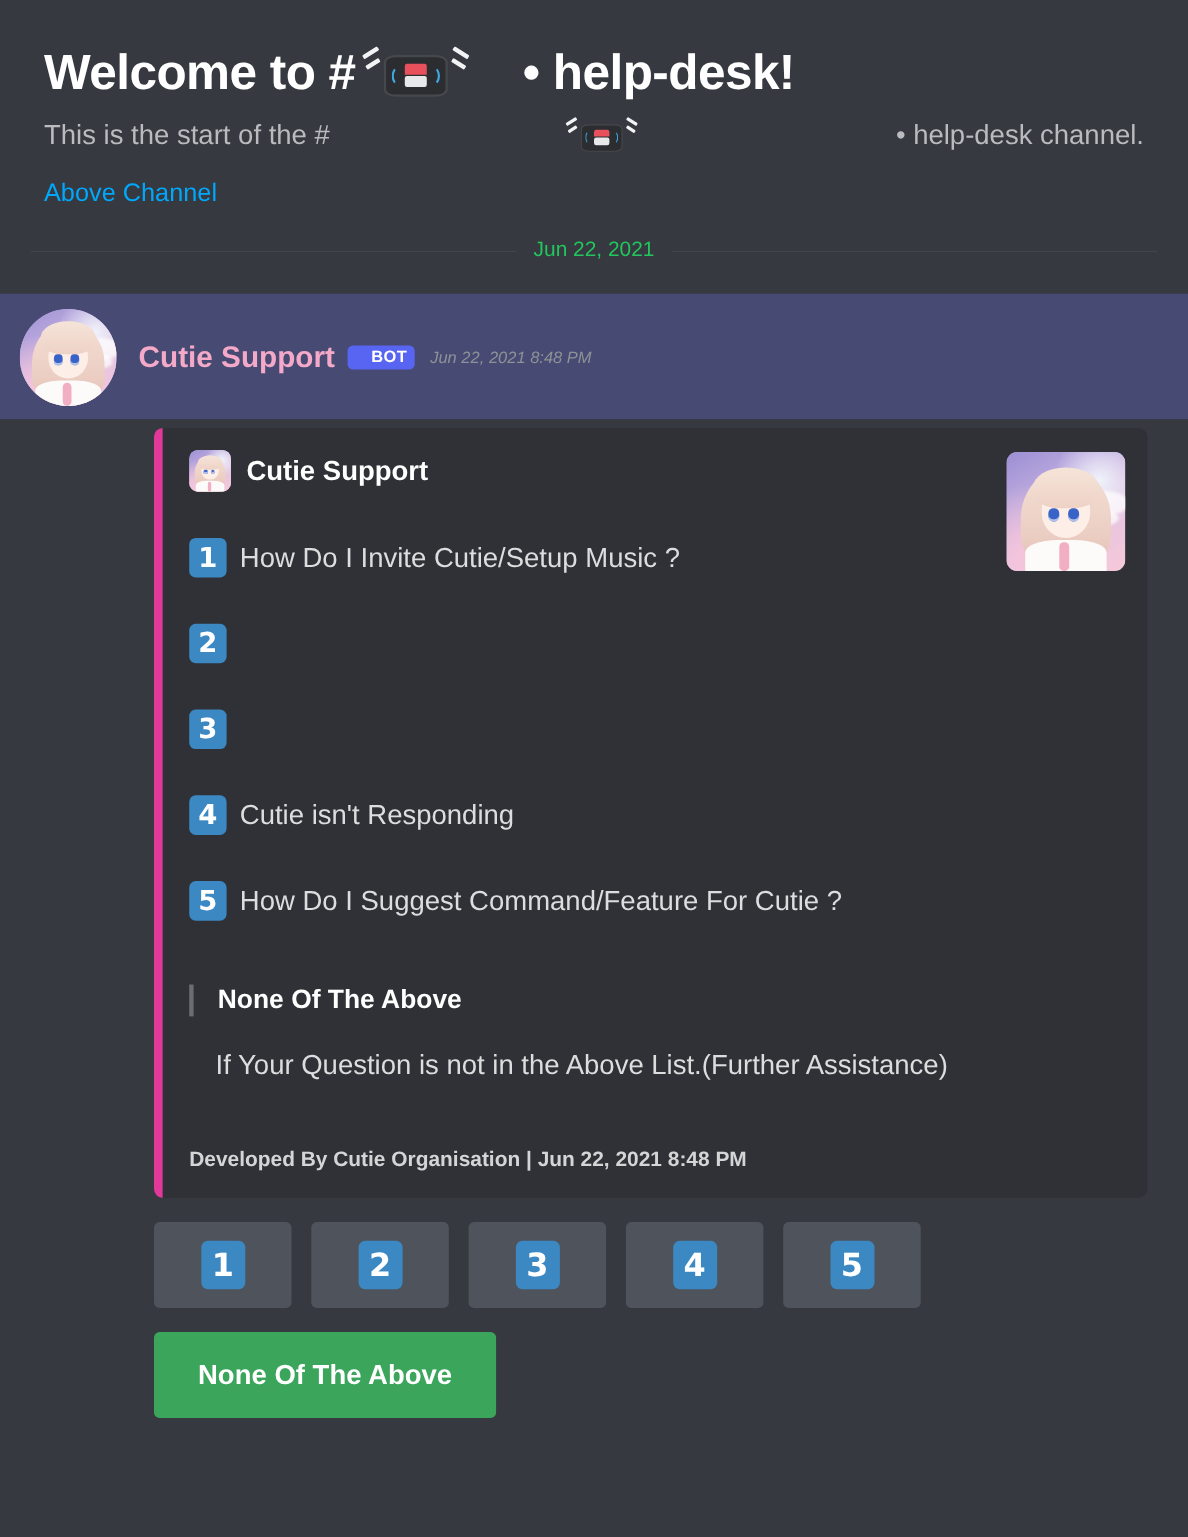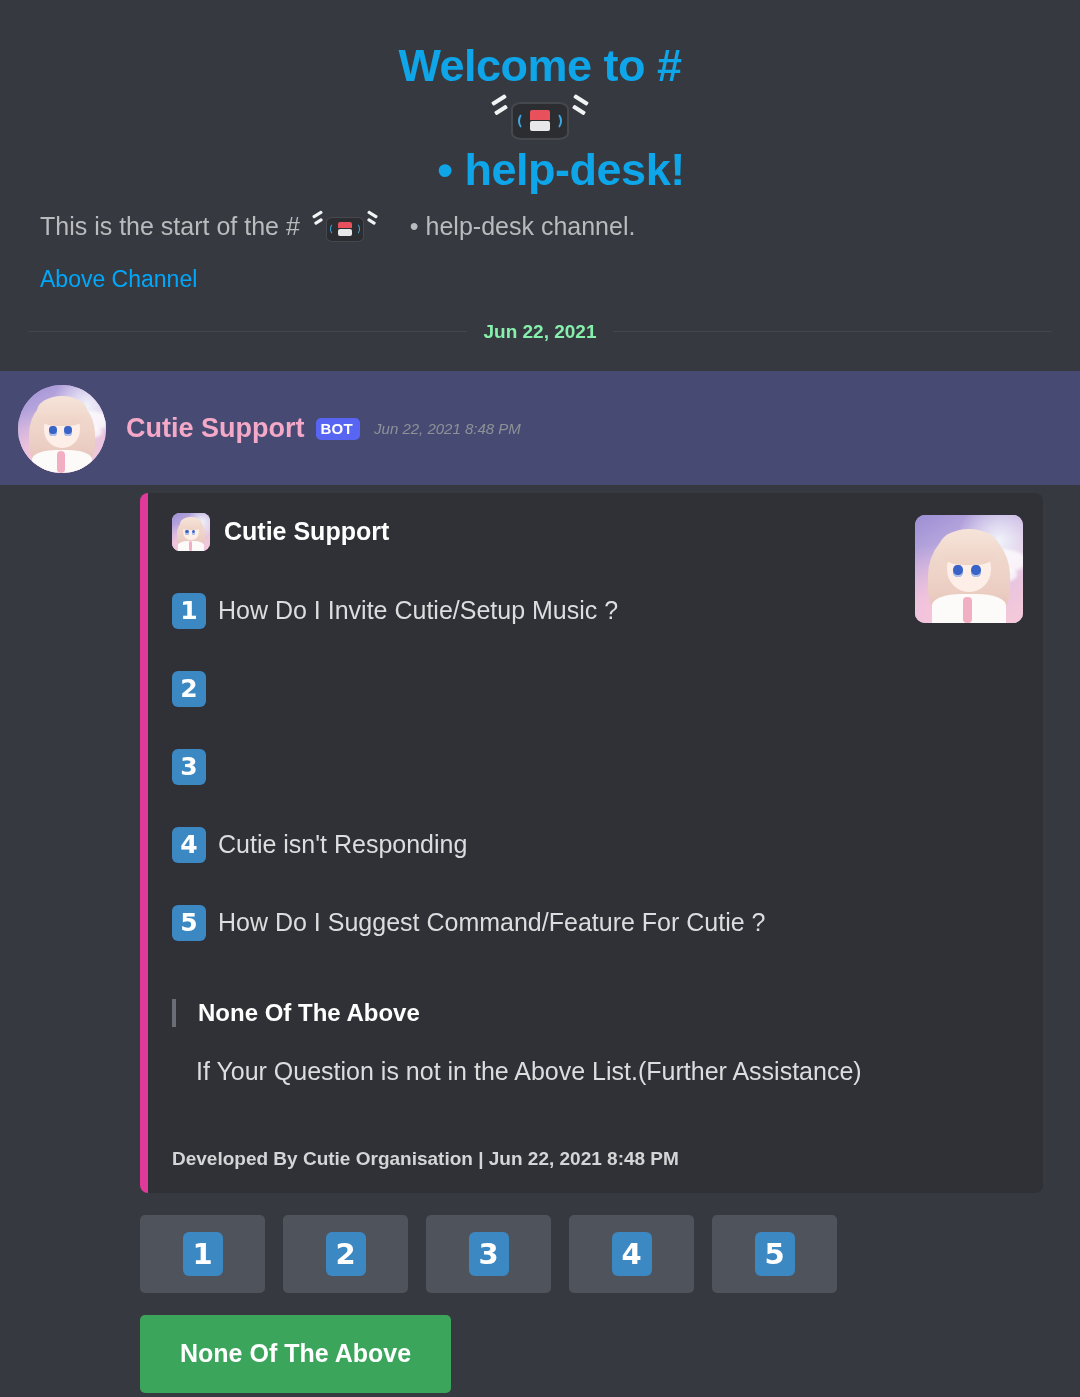--- a/index.html
+++ b/index.html
@@ -14,36 +14,36 @@
     overflow: hidden;
     position: relative;
   }
 
   
   .intro { padding: 40px 40px 0 40px; }
 
   .intro-title {
     font-size: 45px;
     font-weight: bold;
-    color: #0ea5e9;
+    color: #ffffff;
     line-height: 1.15;
     letter-spacing: -0.5px;
     display: flex;
     align-items: center;
     flex-wrap: wrap;
     gap: 0px;
     margin: 0 0 14px 0;
-    flex-direction: column;
   }
   .intro-sub {
     font-size: 25px;
     color: #b9bbbe;
     display: flex;
     align-items: center;
     margin: 0 0 22px 0;
+    justify-content: space-between;
   }
   .edit-channel {
     font-size: 23px;
     color: #00a8fc;
     cursor: pointer;
     display: inline-block;
   }
 
   
   .vhs-emoji {
@@ -85,22 +85,22 @@
   
   .divider {
     display: flex;
     align-items: center;
     margin: 28px 28px 0 28px;
     gap: 16px;
   }
   .divider .line { flex: 1; height: 1px; background: #43464d; }
   .divider .date {
     font-size: 19px;
-    font-weight: bold;
-    color: #86efac;
+    font-weight: normal;
+    color: #22c55e;
     white-space: nowrap;
   }
 
   
   .message {
     background: #474b73;
     padding: 14px 0 12px 0;
     margin-top: 28px;
     position: relative;
   }
@@ -124,21 +124,21 @@
     margin-right: 12px;
     cursor: pointer;
   }
   .bot-badge {
     background: #5865f2;
     color: #ffffff;
     font-size: 15px;
     font-weight: bold;
     letter-spacing: 0.3px;
     border-radius: 5px;
-    padding: 3px 7px 4px 4px;
+    padding: 3px 7px 4px 21px;
     margin-right: 14px;
     line-height: 1;
   }
   .timestamp {
     font-size: 15px;
     color: #8e9297;
     font-style: italic;
   }
 
   

